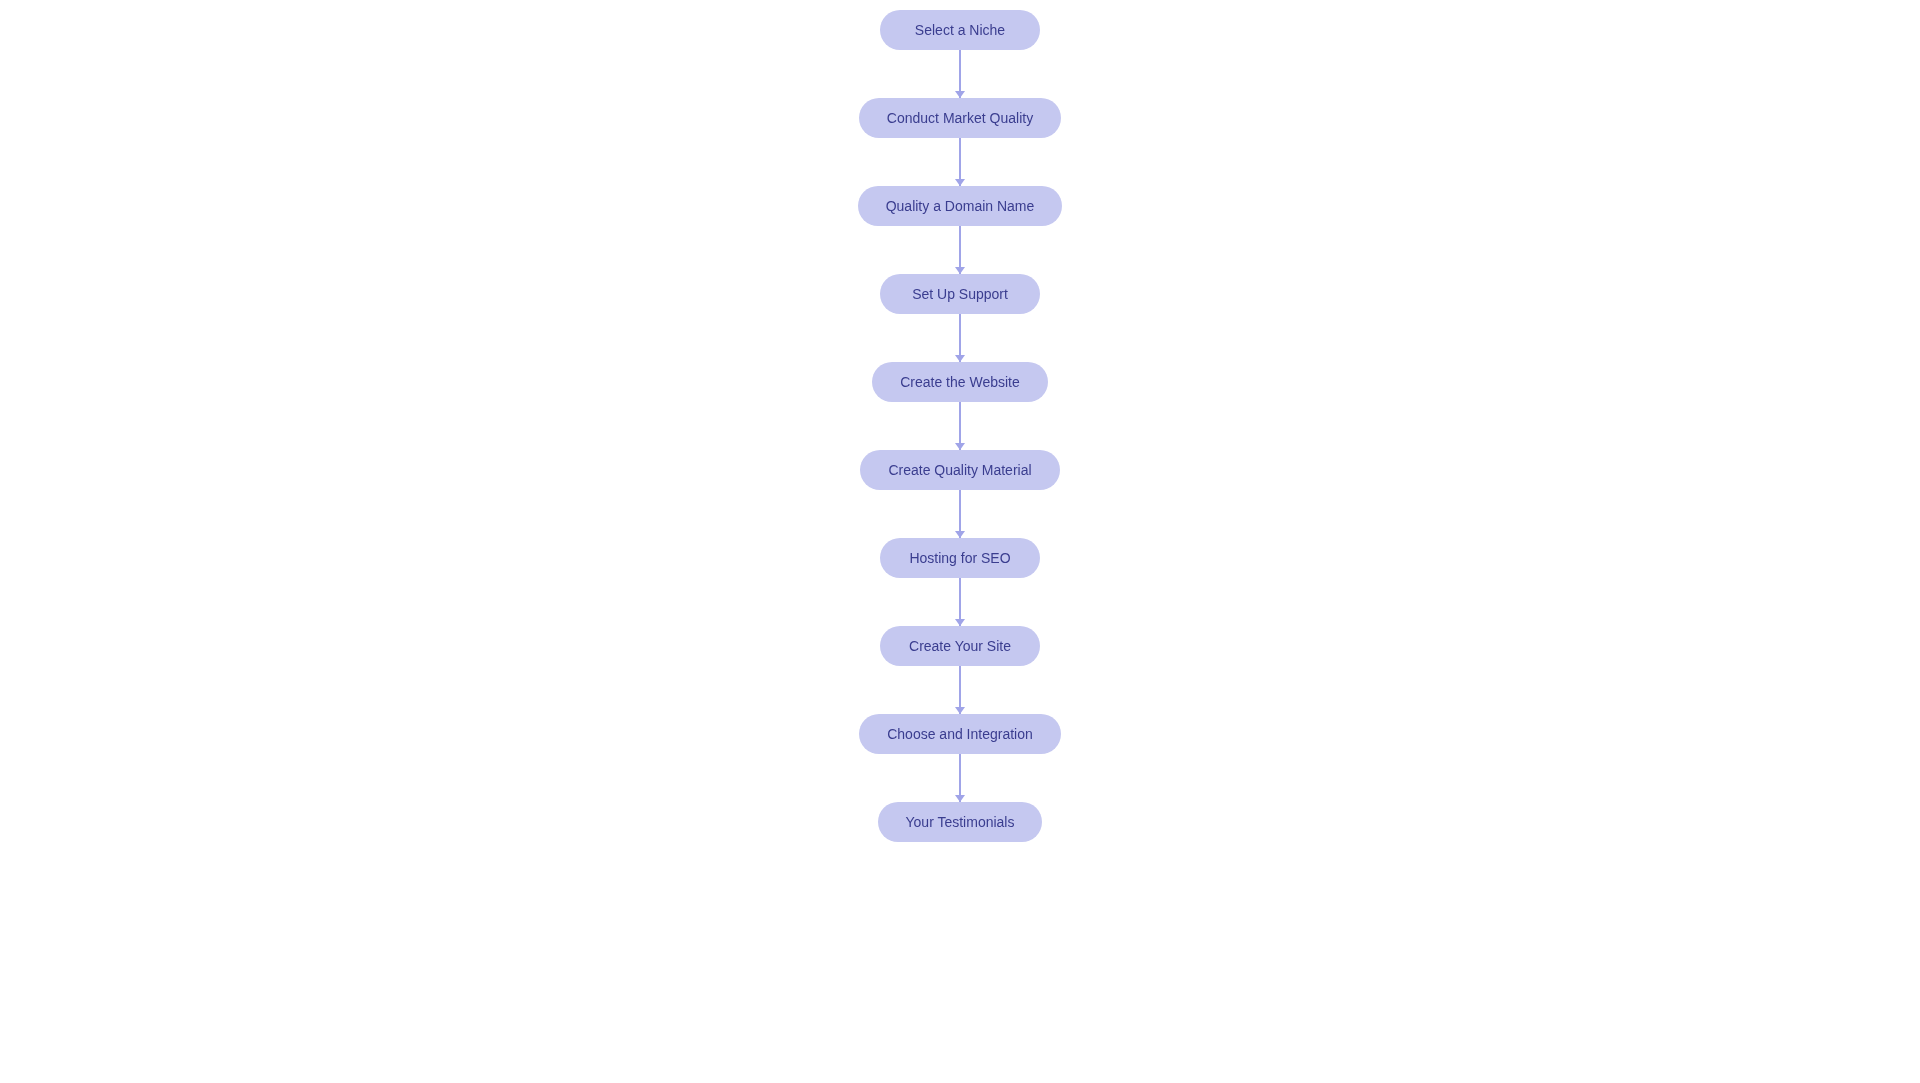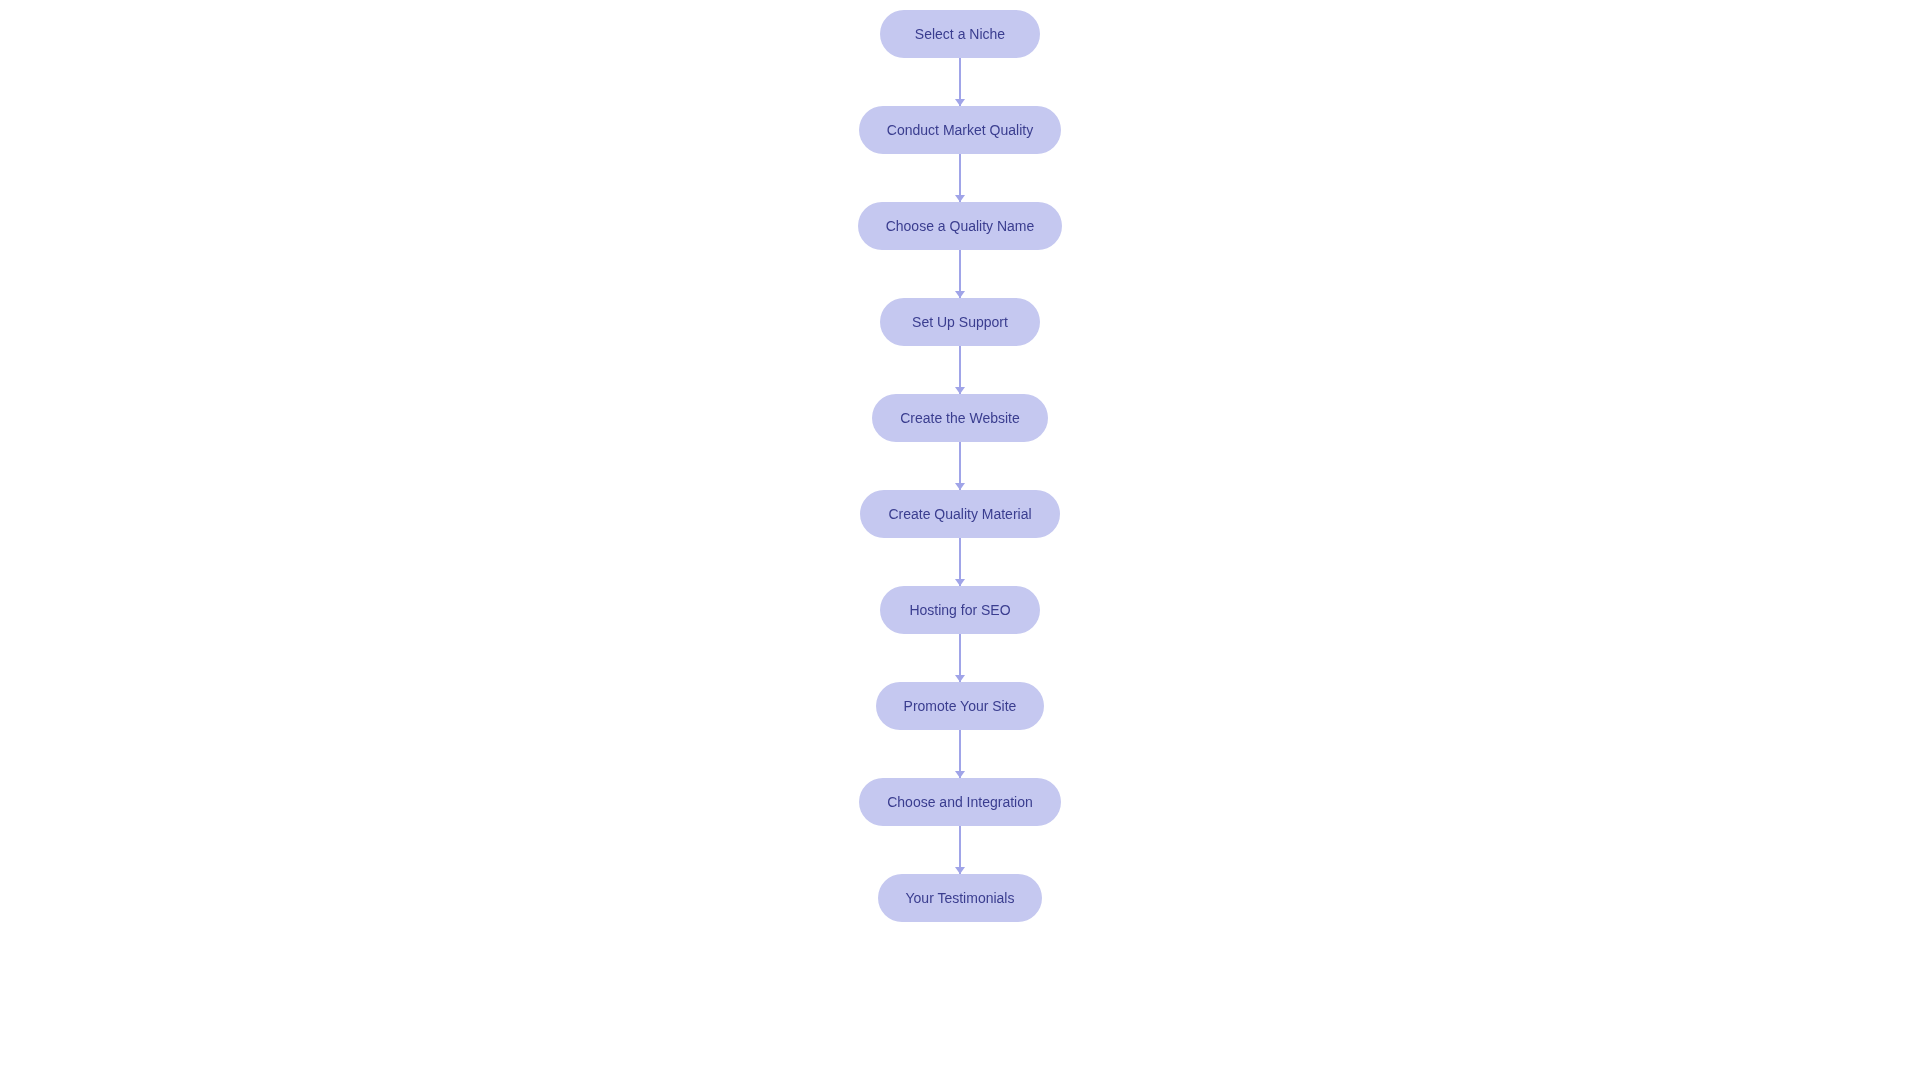--- a/index.html
+++ b/index.html
@@ -34,21 +34,21 @@
       font-size: 14px;
       font-weight: 400;
       text-align: center;
       min-width: 160px;
       white-space: nowrap;
       border: none;
       cursor: pointer;
       display: flex;
       align-items: center;
       justify-content: center;
-      height: 48px;
+      height: 40px;
     }
 
     .flow-connector {
       width: 2px;
       height: 48px;
       background: #a0a4e8;
       position: relative;
       display: flex;
       flex-direction: column;
       align-items: center;
@@ -68,28 +68,28 @@
     }
   </style>
 </head>
 <body>
 
 <div class="flowchart-container">
 <div class="flow-node">Select a Niche</div>
     <div class="flow-connector"></div>
     <div class="flow-node">Conduct Market Quality</div>
     <div class="flow-connector"></div>
-    <div class="flow-node">Choose a Quality Name</div>
+    <div class="flow-node">Quality a Domain Name</div>
     <div class="flow-connector"></div>
     <div class="flow-node">Set Up Support</div>
     <div class="flow-connector"></div>
     <div class="flow-node">Create the Website</div>
     <div class="flow-connector"></div>
     <div class="flow-node">Create Quality Material</div>
     <div class="flow-connector"></div>
     <div class="flow-node">Hosting for SEO</div>
     <div class="flow-connector"></div>
-    <div class="flow-node">Promote Your Site</div>
+    <div class="flow-node">Create Your Site</div>
     <div class="flow-connector"></div>
     <div class="flow-node">Choose and Integration</div>
     <div class="flow-connector"></div>
     <div class="flow-node">Your Testimonials</div>
   </div>
 
 </body></html>

